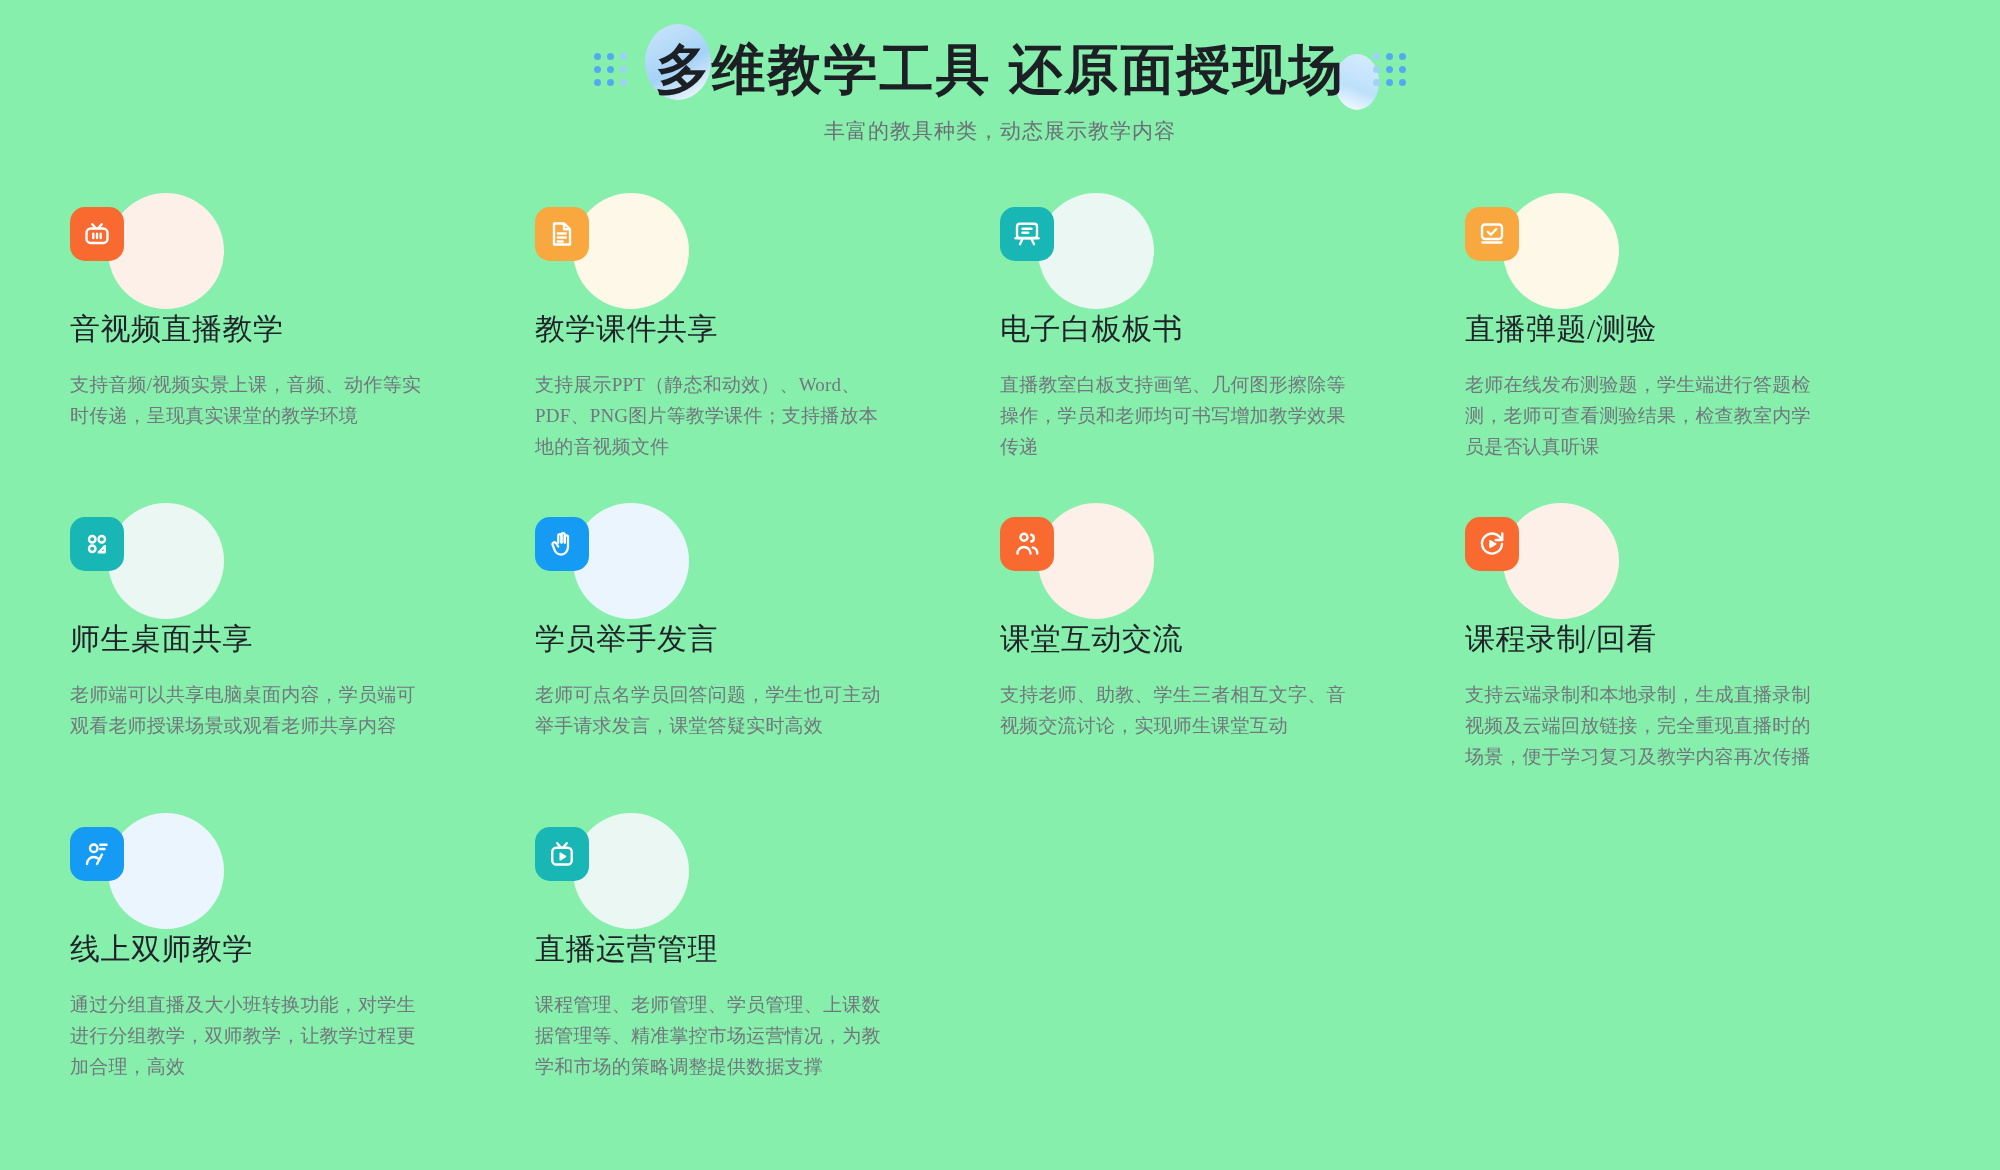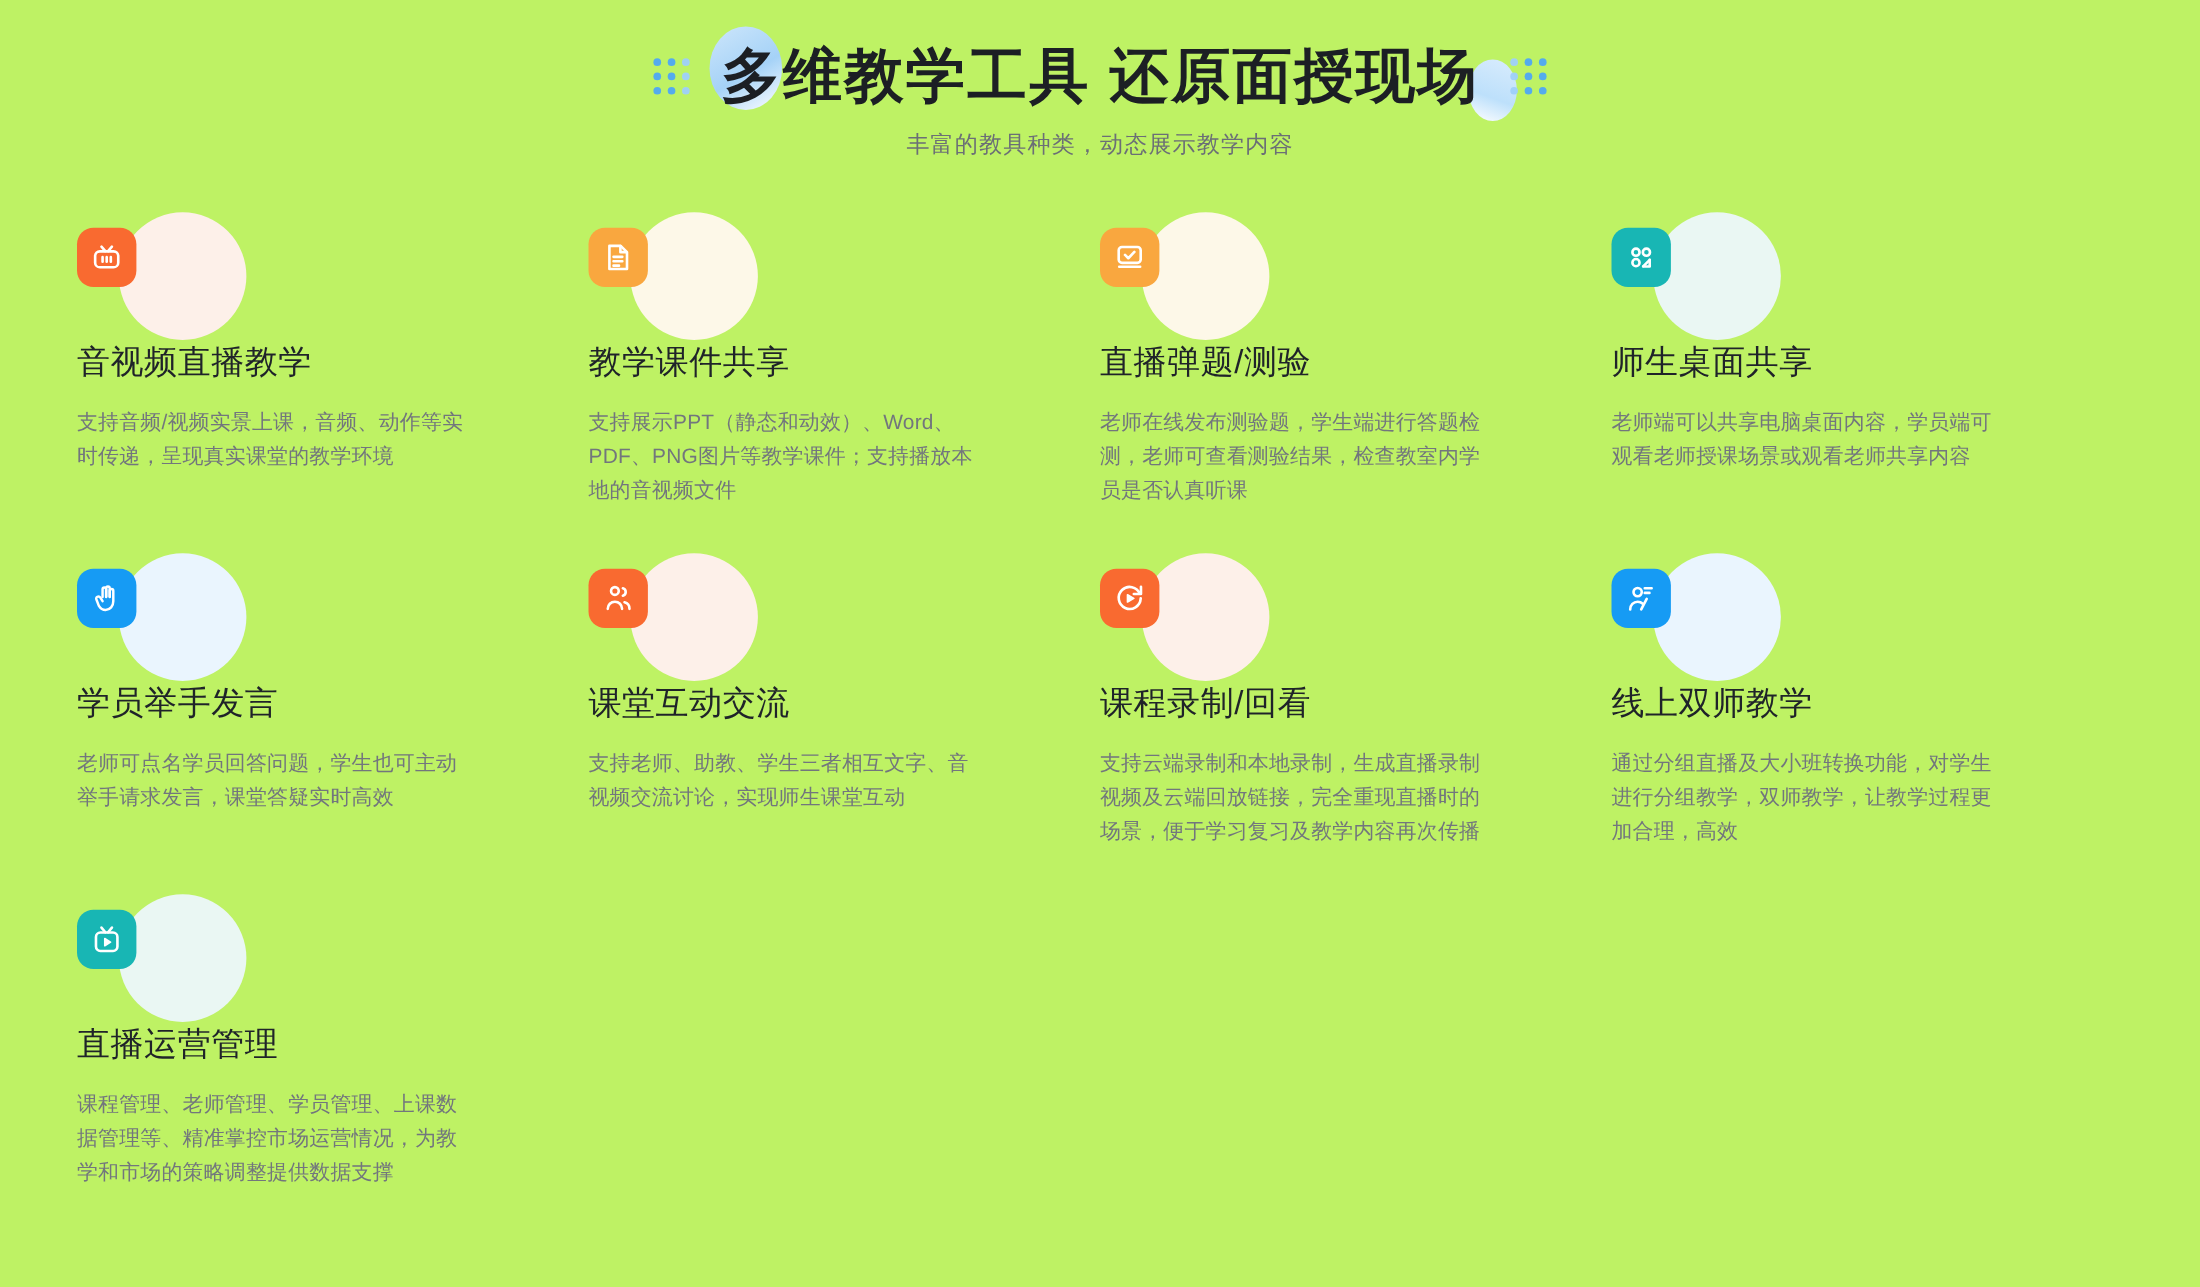--- a/index.html
+++ b/index.html
@@ -8,21 +8,21 @@
     height: 1170px;
     background: #ffffff;
     font-family: "Liberation Sans", "DejaVu Sans", sans-serif;
     overflow: hidden;
   }
 
   .page {
     position: relative;
     width: 2000px;
     height: 1170px;
-    background: #bef264;
+    background: #86efac;
   }
 
   
   .header {
     position: relative;
     width: 100%;
     padding-top: 38px;
     text-align: center;
   }
   .title-row {
@@ -89,21 +89,21 @@
   
   .grid {
     position: relative;
     margin: 62px auto 0;
     width: 1860px;
     display: grid;
     grid-template-columns: repeat(4, 1fr);
     grid-template-rows: repeat(3, 310px);
     column-gap: 0px;
   }
-  .cell { position: relative; padding-right: 70px; }
+  .cell { position: relative; padding-right: 70px; font-family: Liberation Serif, serif; }
 
   .icon-area { position: relative; height: 96px; }
   .blob {
     position: absolute;
     left: 38px; top: -14px;
     width: 116px; height: 116px;
     border-radius: 50%;
     z-index: 0;
   }
   .icon-box {
@@ -203,20 +203,35 @@
             <path d="M5.6 3.6h8.2l4.6 4.6v12.2H5.6z"></path>
             <path d="M13.6 3.8v4.4h4.4"></path>
             <path d="M8.6 11.6h6.4M8.6 14.8h6.4M8.6 18h4"></path>
           </svg>
         </span>
       </div>
       <div class="cell-title">教学课件共享</div>
       <div class="cell-desc">支持展示PPT（静态和动效）、Word、PDF、PNG图片等教学课件；支持播放本地的音视频文件</div>
     </div>
 
+    <div class="cell">
+      <div class="icon-area">
+        <span class="blob" style="background: rgb(234, 247, 243);"></span>
+        <span class="icon-box" style="background: rgb(24, 182, 180);">
+          <svg width="30" height="30" viewBox="0 0 24 24" fill="none" stroke="#fff" stroke-width="1.9" stroke-linecap="round" stroke-linejoin="round">
+            <rect x="4" y="3.8" width="16" height="11.4" rx="2.2"></rect>
+            <path d="M8.4 7.8h7.2M8.4 11h4.6"></path>
+            <path d="M2.8 15.4h18.4"></path>
+            <path d="M8.6 15.4 6.4 20.2M15.4 15.4l2.2 4.8"></path>
+          </svg>
+        </span>
+      </div>
+      <div class="cell-title">电子白板板书</div>
+      <div class="cell-desc">直播教室白板支持画笔、几何图形擦除等操作，学员和老师均可书写增加教学效果传递</div>
+    </div>
 
     <div class="cell">
       <div class="icon-area">
         <span class="blob" style="background: rgb(253, 248, 232);"></span>
         <span class="icon-box" style="background: rgb(249, 167, 63);">
           <svg width="30" height="30" viewBox="0 0 24 24" fill="none" stroke="#fff" stroke-width="1.9" stroke-linecap="round" stroke-linejoin="round">
             <rect x="4" y="4.4" width="16" height="11.6" rx="2.4"></rect>
             <path d="M8.6 10.2l2.4 2.4 4.4-4.6"></path>
             <path d="M4.4 18.8h15.2"></path>
           </svg>

